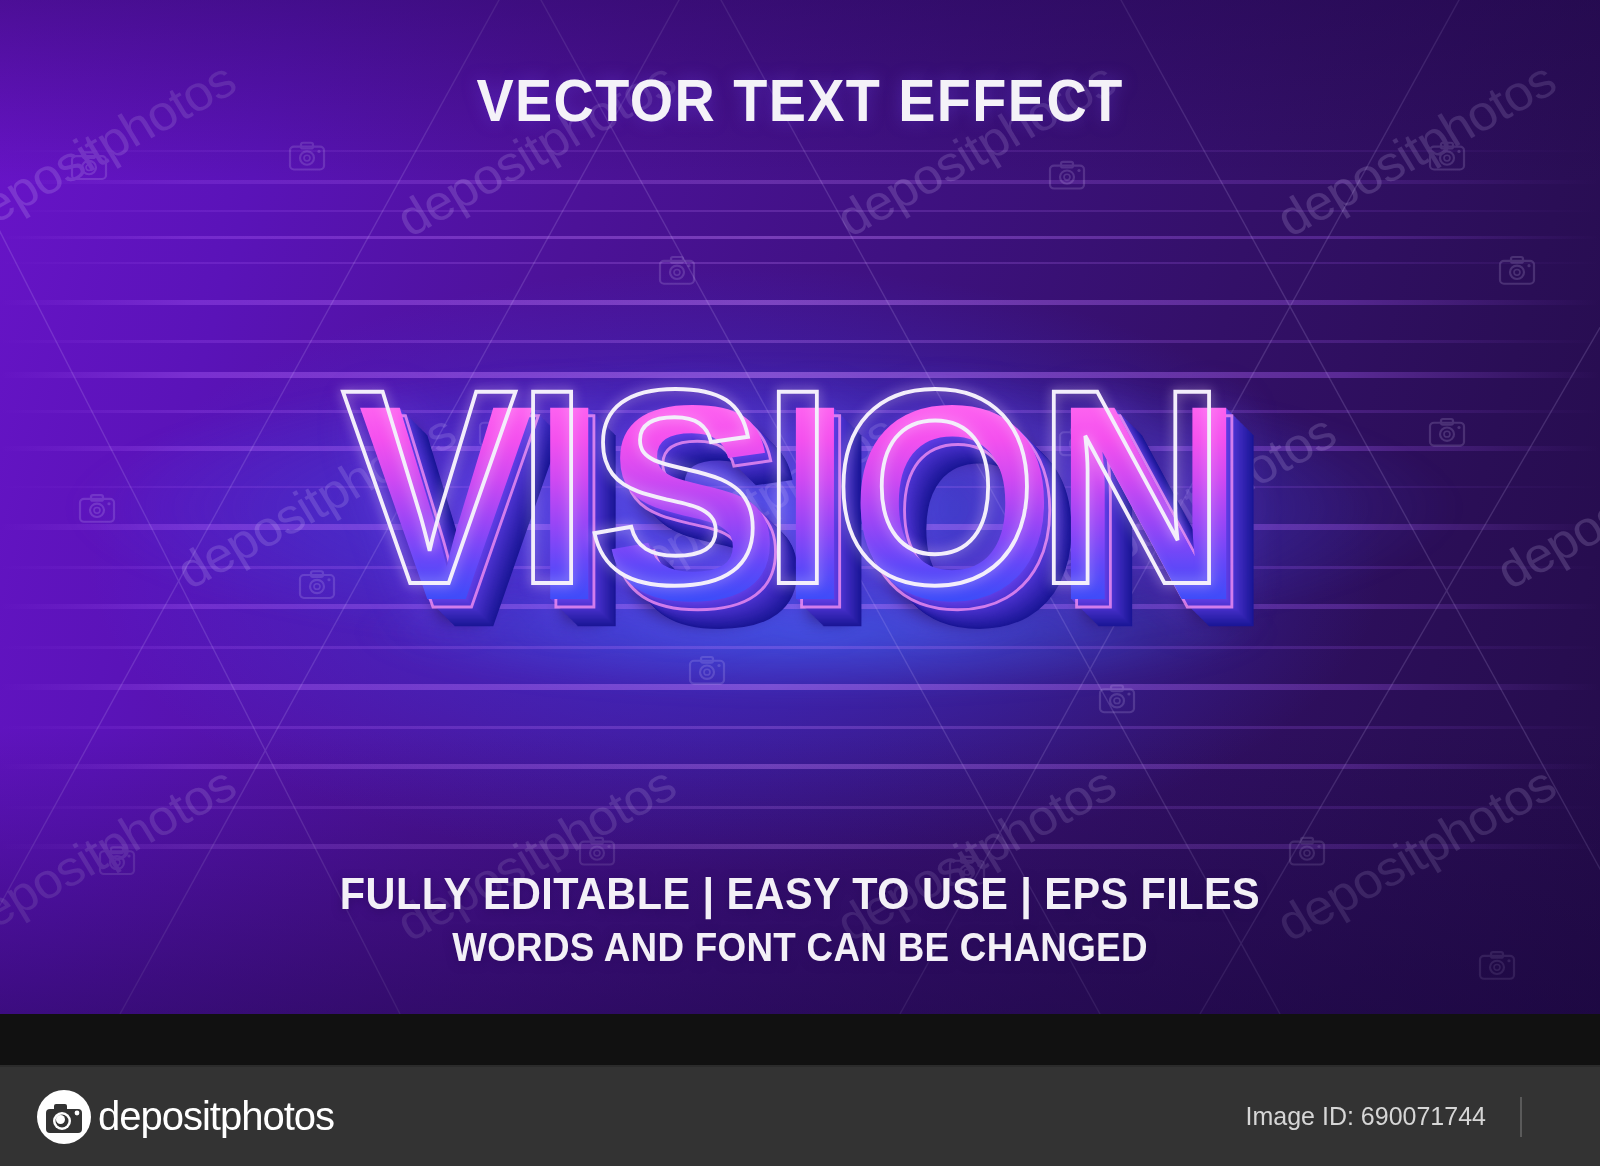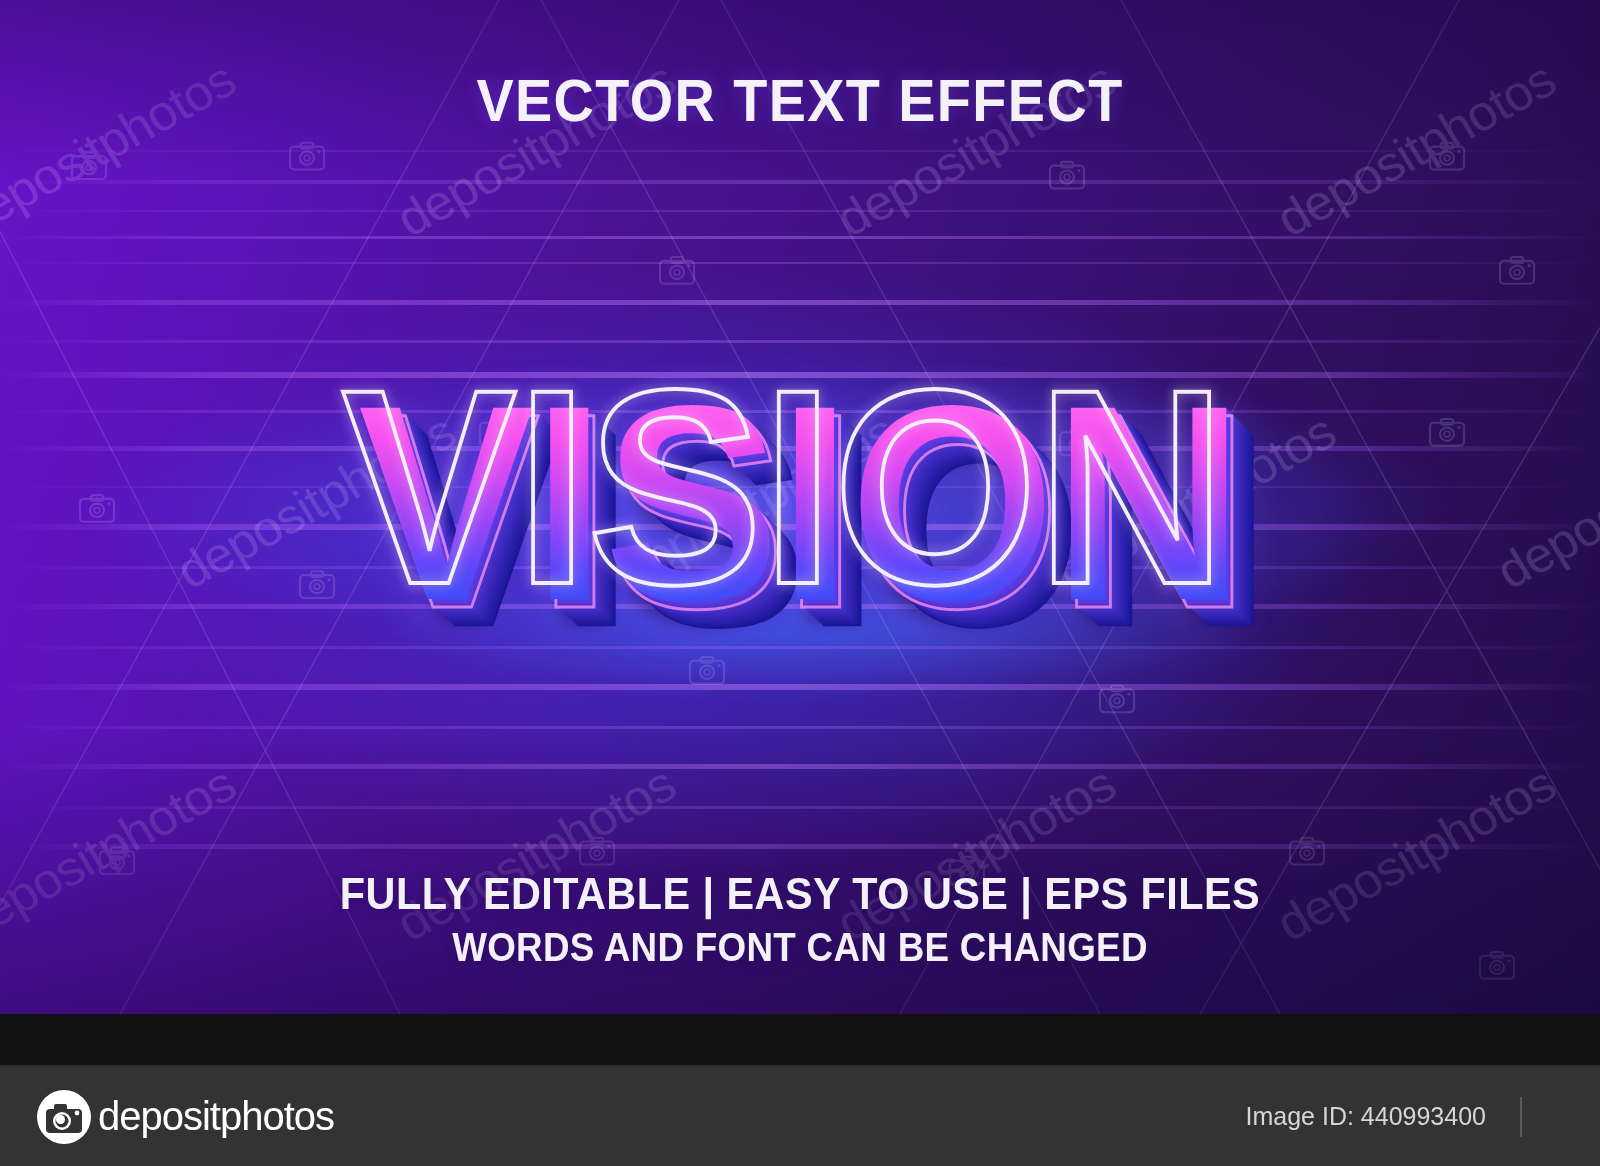--- a/index.html
+++ b/index.html
@@ -428,18 +428,18 @@
           <circle cx="26" cy="32" r="9" fill="#ffffff"></circle>
           <circle cx="26" cy="32" r="6.5" fill="#333333"></circle>
           <circle cx="24.5" cy="30.5" r="4.5" fill="#ffffff"></circle>
           <circle cx="41" cy="24" r="2.4" fill="#ffffff"></circle>
         </svg>
       </span>
       <span class="brand-name">depositphotos</span>
     </div>
 
     <div class="meta">
-      <span class="meta-id">Image ID: 440993400</span>
+      <span class="meta-id">Image ID: 690071744</span>
       <span class="meta-div"></span>
     </div>
   </div>
 
 </div>
 
 </body></html>

